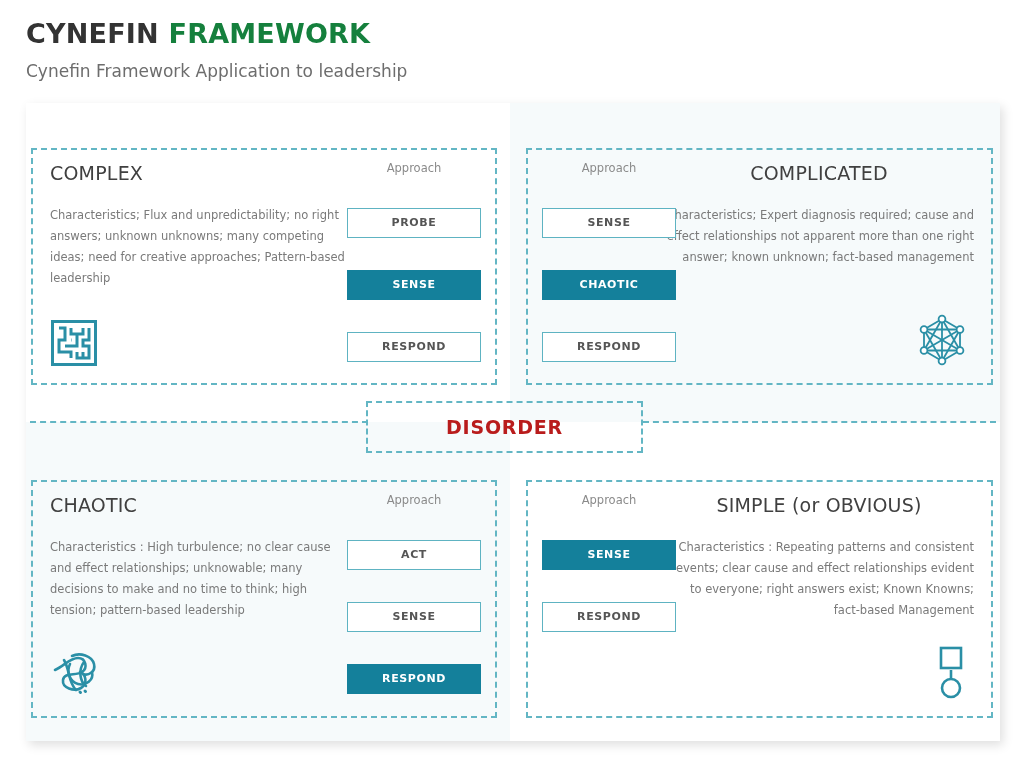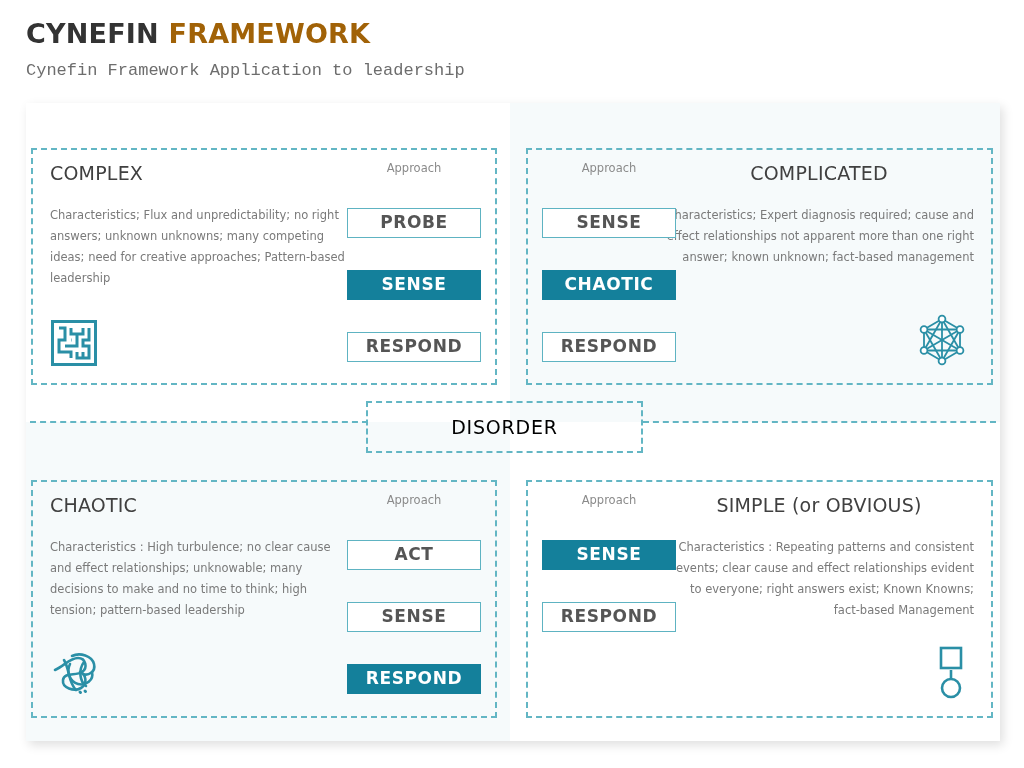--- a/index.html
+++ b/index.html
@@ -20,28 +20,27 @@
     width: 960px;
   }
   #main-title {
     font-size: 27px;
     font-weight: bold;
     letter-spacing: 0.2px;
     line-height: 1.15;
     color: #333333;
     white-space: nowrap;
   }
-  #main-title .accent { color: #a16207; }
+  #main-title .accent { color: #15803d; }
   #subtitle {
     margin-top: 12px;
     font-size: 17px;
     color: #6d6d6d;
     font-weight: normal;
     white-space: nowrap;
-    font-family: Liberation Mono, monospace;
   }
 
   
   #framework-card {
     position: absolute;
     left: 26px;
     top: 103px;
     width: 974px;
     height: 638px;
     background: #ffffff;
@@ -123,21 +122,21 @@
     text-align: center;
     margin-bottom: 11px;
     line-height: 1.2;
   }
   .step-btn {
     box-sizing: border-box;
     width: 134px;
     height: 30px;
     line-height: 27px;
     text-align: center;
-    font-size: 17px;
+    font-size: 11px;
     font-weight: bold;
     letter-spacing: 0.6px;
     border: 1.5px solid #5eb3c2;
     background: #ffffff;
     color: #555555;
     margin-bottom: 10px;
     margin-top: 32px;
   }
   .step-btn.filled {
     background: #14809b;
@@ -162,23 +161,23 @@
     height: 52px;
     box-sizing: border-box;
     border: 2px dashed #63b6c4;
     background: transparent;
     display: flex;
     align-items: center;
     justify-content: center;
   }
   #disorder-label {
     font-size: 19px;
-    font-weight: normal;
+    font-weight: bold;
     letter-spacing: 0.8px;
-    color: #000000;
+    color: #b91c1c;
   }
 </style>
 </head>
 <body>
 
 <div id="header-block">
   <div id="main-title"><span>CYNEFIN </span><span class="accent">FRAMEWORK</span></div>
   <div id="subtitle">Cynefin Framework Application to leadership</div>
 </div>
 

